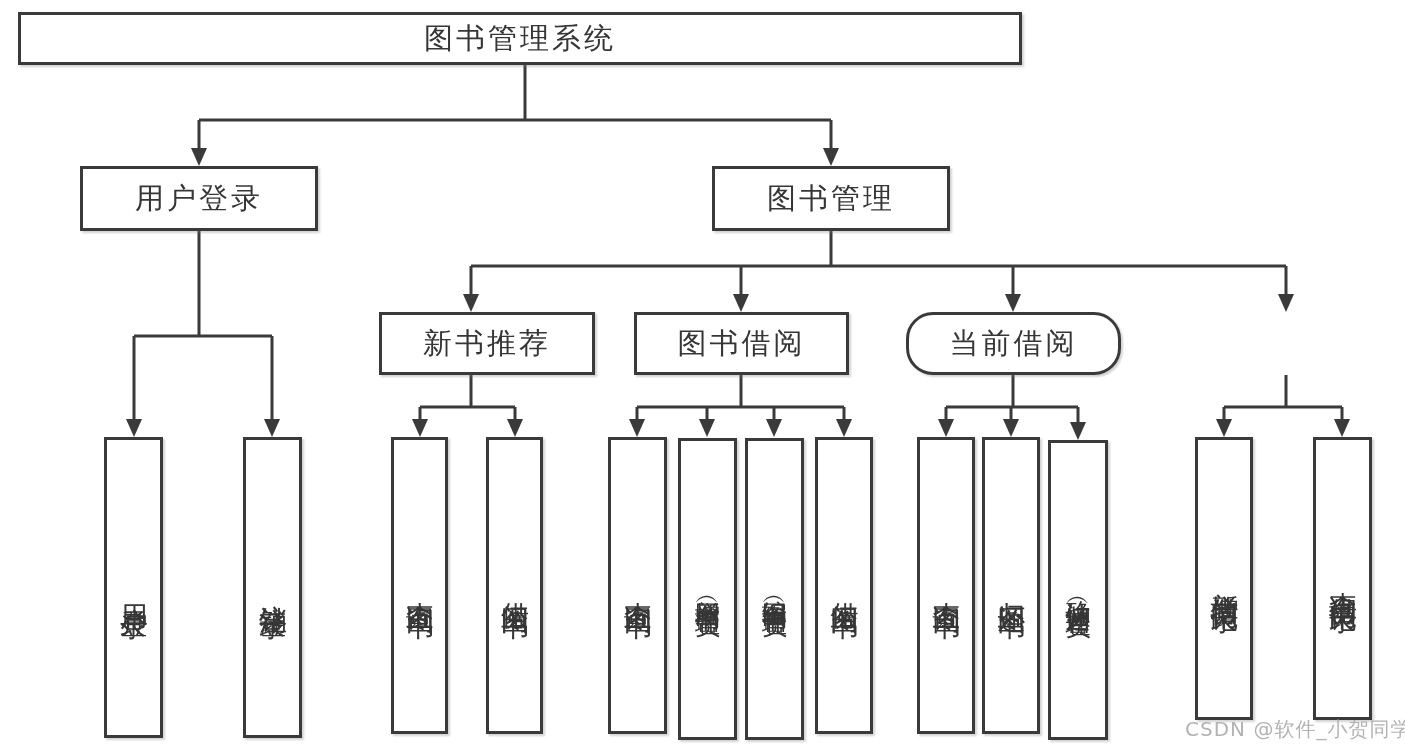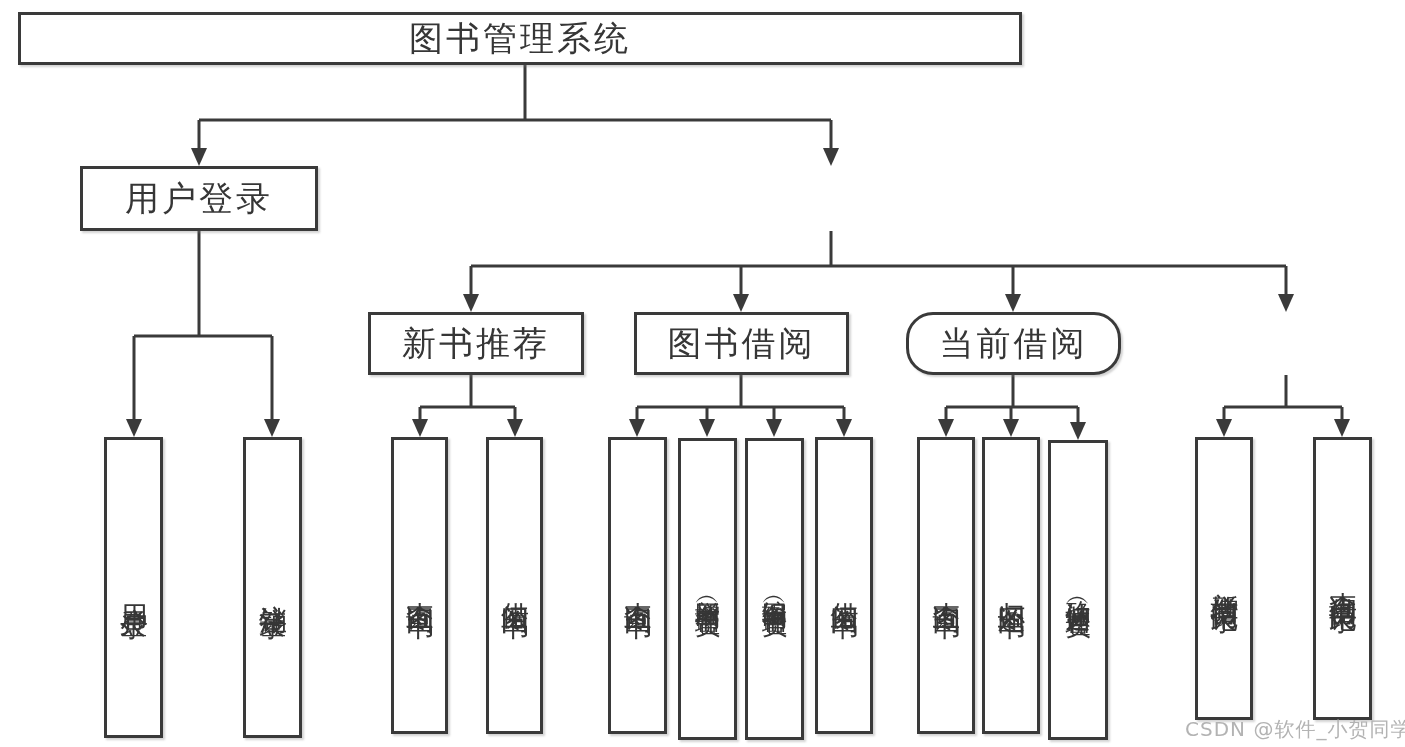--- a/index.html
+++ b/index.html
@@ -6,21 +6,21 @@
   body{font-family:"DejaVu Sans","Liberation Sans",sans-serif;}
   #stage{position:relative;width:1405px;height:747px;background:#ffffff;overflow:hidden;}
   #wires{position:absolute;left:0;top:0;z-index:1;}
   .hbox,.vbox{
     position:absolute;z-index:2;background:#ffffff;
     border:3px solid #3a3a3a;box-sizing:border-box;
     display:flex;align-items:center;justify-content:center;
     color:#363636;
     box-shadow:2px 2px 2px rgba(130,130,130,.35);
   }
-  .hbox span{font-size:34px;letter-spacing:3px;white-space:nowrap;}
+  .hbox span{font-size:29px;letter-spacing:3px;white-space:nowrap;}
   .vbox span{
     writing-mode:vertical-rl;text-orientation:mixed;
     font-size:28px;letter-spacing:3px;line-height:1;white-space:nowrap;
   }
   .vbox--long span{font-size:25px;letter-spacing:2px;}
   #watermark{
     position:absolute;z-index:3;left:1185px;top:716px;
     font-size:20px;color:#b3b3b3;letter-spacing:1px;white-space:nowrap;
   }
 </style>
@@ -69,29 +69,32 @@
     </g>
   </svg>
 
   <div class="hbox" style="left:18px;top:12px;width:1004px;height:53px;">
     <span>图书管理系统</span>
   </div>
 
   <div class="hbox" style="left:80px;top:166px;width:238px;height:65px;">
     <span>用户登录</span>
   </div>
+  <div class="hbox" style="left:712px;top:166px;width:238px;height:65px;">
+    <span>图书管理</span>
+  </div>
 
   <div class="vbox" style="left:104px;top:437px;width:59px;height:301px;">
     <span>用户登录</span>
   </div>
   <div class="vbox" style="left:243px;top:437px;width:59px;height:301px;">
     <span>注销登录</span>
   </div>
 
-  <div class="hbox" style="left:368px;top:312px;width:216px;height:63px;">
+  <div class="hbox" style="left:379px;top:312px;width:216px;height:63px;">
     <span>新书推荐</span>
   </div>
   <div class="hbox" style="left:634px;top:312px;width:215px;height:63px;">
     <span>图书借阅</span>
   </div>
   <div class="hbox" style="left:906px;top:312px;width:215px;height:63px;border-radius:27px;">
     <span>当前借阅</span>
   </div>
 
   <div class="vbox" style="left:391px;top:437px;width:57px;height:297px;">

